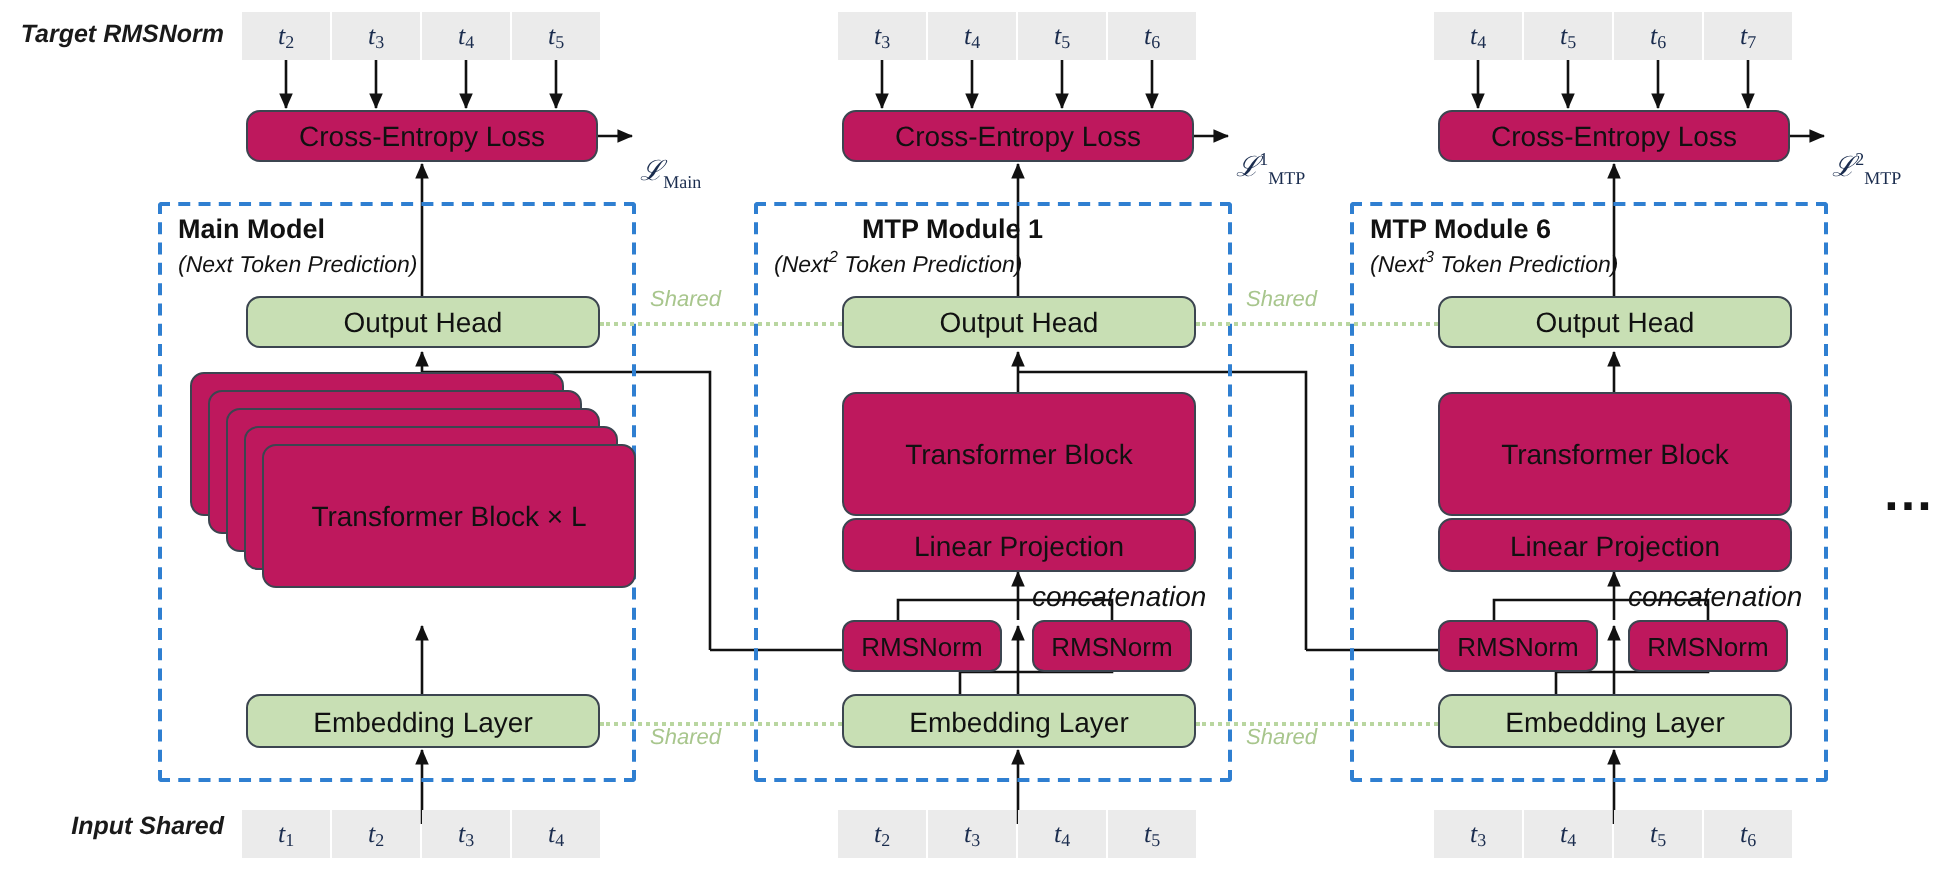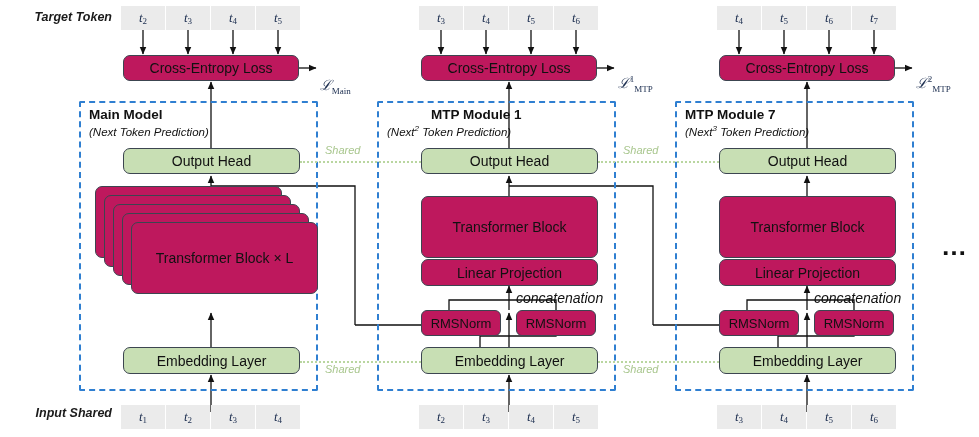--- a/index.html
+++ b/index.html
@@ -127,21 +127,21 @@
       <path d="M480,347 L480,336 L556,336 L556,315"></path>
       <path d="M778,347 L778,336 L854,336 L854,315"></path>
     </g>
 
     <g stroke="#111" stroke-width="1.3" fill="none">
       <path d="M449,310 L449,300 L556,300 L556,310"></path>
       <path d="M747,310 L747,300 L854,300 L854,310"></path>
     </g>
   </svg>
 
-  <div class="abs side-label" style="left:0px;top:10px;width:112px;">Target Token</div>
+  <div class="abs side-label" style="left:0px;top:10px;width:112px;">Target RMSNorm</div>
   <div class="abs side-label" style="left:0px;top:406px;width:112px;">Input Shared</div>
 
   <div class="abs tokrow" style="left:121px;top:6px;">
     <div class="tokcell">
         <span class="tok">t<sub>2</sub></span>
       </div>
     <div class="tokcell">
         <span class="tok">t<sub>3</sub></span>
       </div>
     <div class="tokcell">
@@ -249,21 +249,21 @@
     <span>(Next</span><sup></sup><span> Token Prediction)</span>
   </div>
 
   <div class="abs module" style="left:377px;top:101px;width:239px;height:290px;"></div>
   <div class="abs mod-title" style="left:387px;top:107px;padding-left:44px;">MTP Module 1</div>
   <div class="abs mod-sub" style="left:387px;top:124px;">
     <span>(Next</span><sup>2</sup><span> Token Prediction)</span>
   </div>
 
   <div class="abs module" style="left:675px;top:101px;width:239px;height:290px;"></div>
-  <div class="abs mod-title" style="left:685px;top:107px;">MTP Module 7</div>
+  <div class="abs mod-title" style="left:685px;top:107px;">MTP Module 6</div>
   <div class="abs mod-sub" style="left:685px;top:124px;">
     <span>(Next</span><sup>3</sup><span> Token Prediction)</span>
   </div>
 
   <div class="abs shared-line" style="left:300px;top:161px;width:121px;"></div>
   <div class="abs shared-txt" style="left:325px;top:144px;">Shared</div>
 
   <div class="abs shared-line" style="left:598px;top:161px;width:121px;"></div>
   <div class="abs shared-txt" style="left:623px;top:144px;">Shared</div>
 

